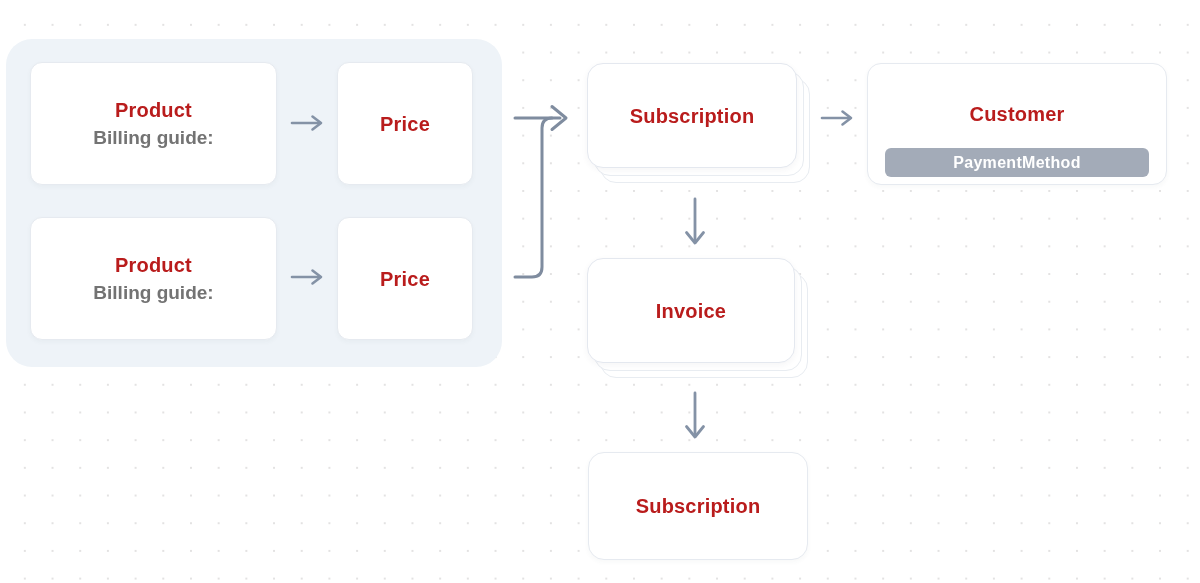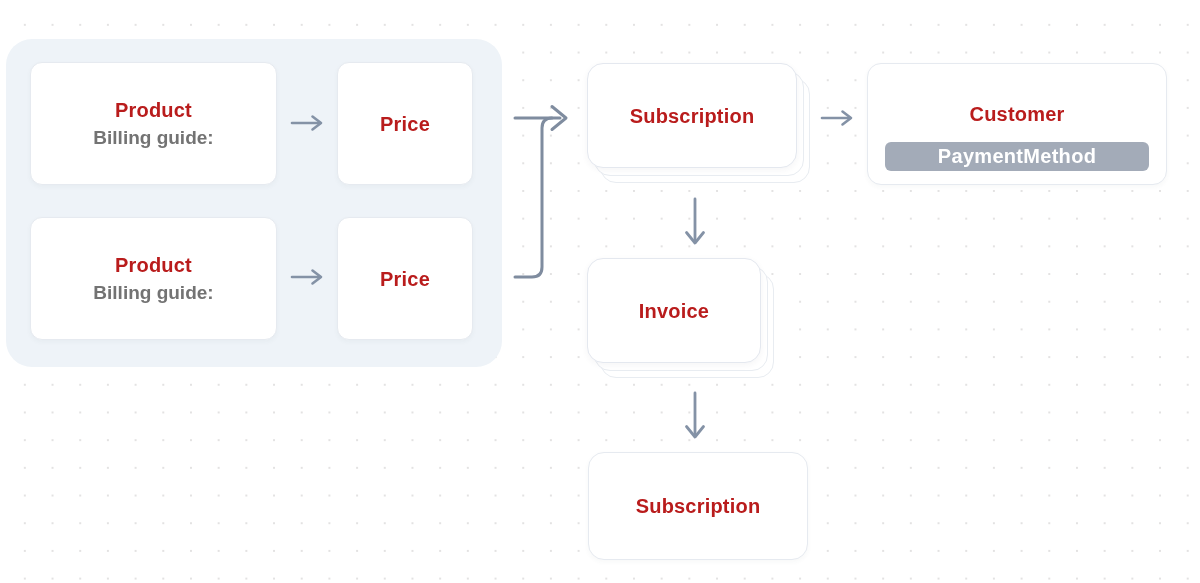--- a/index.html
+++ b/index.html
@@ -66,43 +66,43 @@
   .stack .layer-2{ transform:translate(7px,8px); }
   .stack .card{
     position:absolute; inset:0;
     background:#ffffff;
     border:1px solid #e4e8ef;
     border-radius:16px;
     display:flex; align-items:center; justify-content:center;
     box-shadow:0 2px 6px rgba(60,66,87,0.05);
   }
   .stack-subscription{ left:587px; top:63px;  width:210px; height:105px; }
-  .stack-invoice{      left:587px; top:258px; width:174px; height:105px; }
+  .stack-invoice{      left:587px; top:258px; width:208px; height:105px; }
 
   .payment-intent{
     left:588px; top:452px;
     width:220px; height:108px;
     border-radius:16px;
   }
 
   .customer{
     left:867px; top:63px;
     width:300px; height:122px;
     border-radius:14px;
     justify-content:flex-start;
     padding-top:36px;
   }
   .badge{
-    margin-top:14px;
+    margin-top:20px;
     width:264px;
     height:29px;
     background:#a3abb8;
     border-radius:6px;
     color:#ffffff;
-    font-size:20px;
+    font-size:16px;
     font-weight:700;
     letter-spacing:.3px;
     display:flex; align-items:center; justify-content:center;
   }
 
   .arrow{ position:absolute; color:#8492a6; }
   .arrow svg{ display:block; }
   .arrow path{
     fill:none;
     stroke:currentColor;

